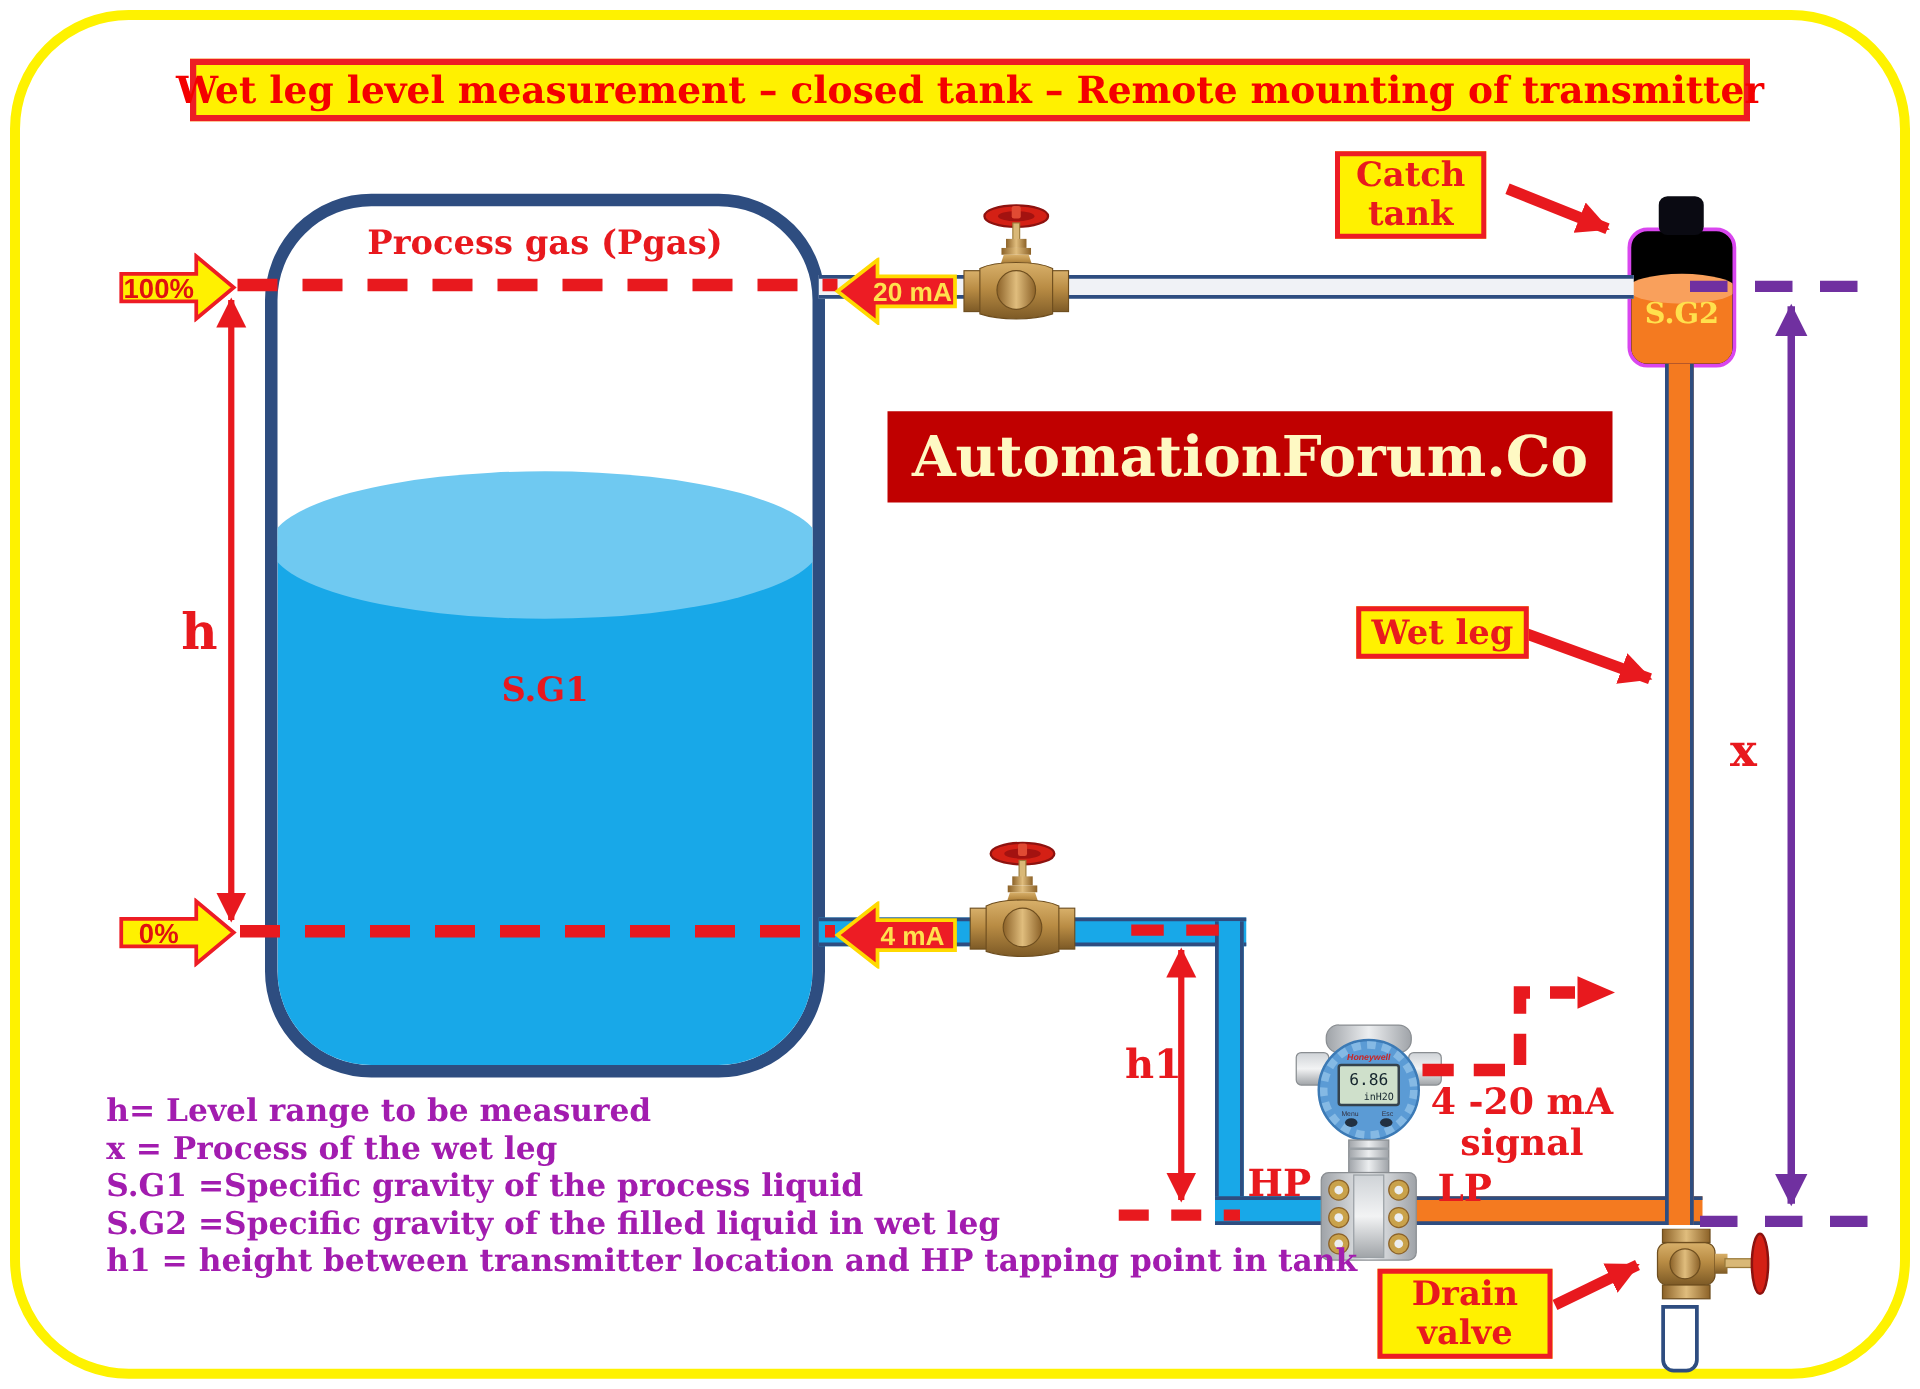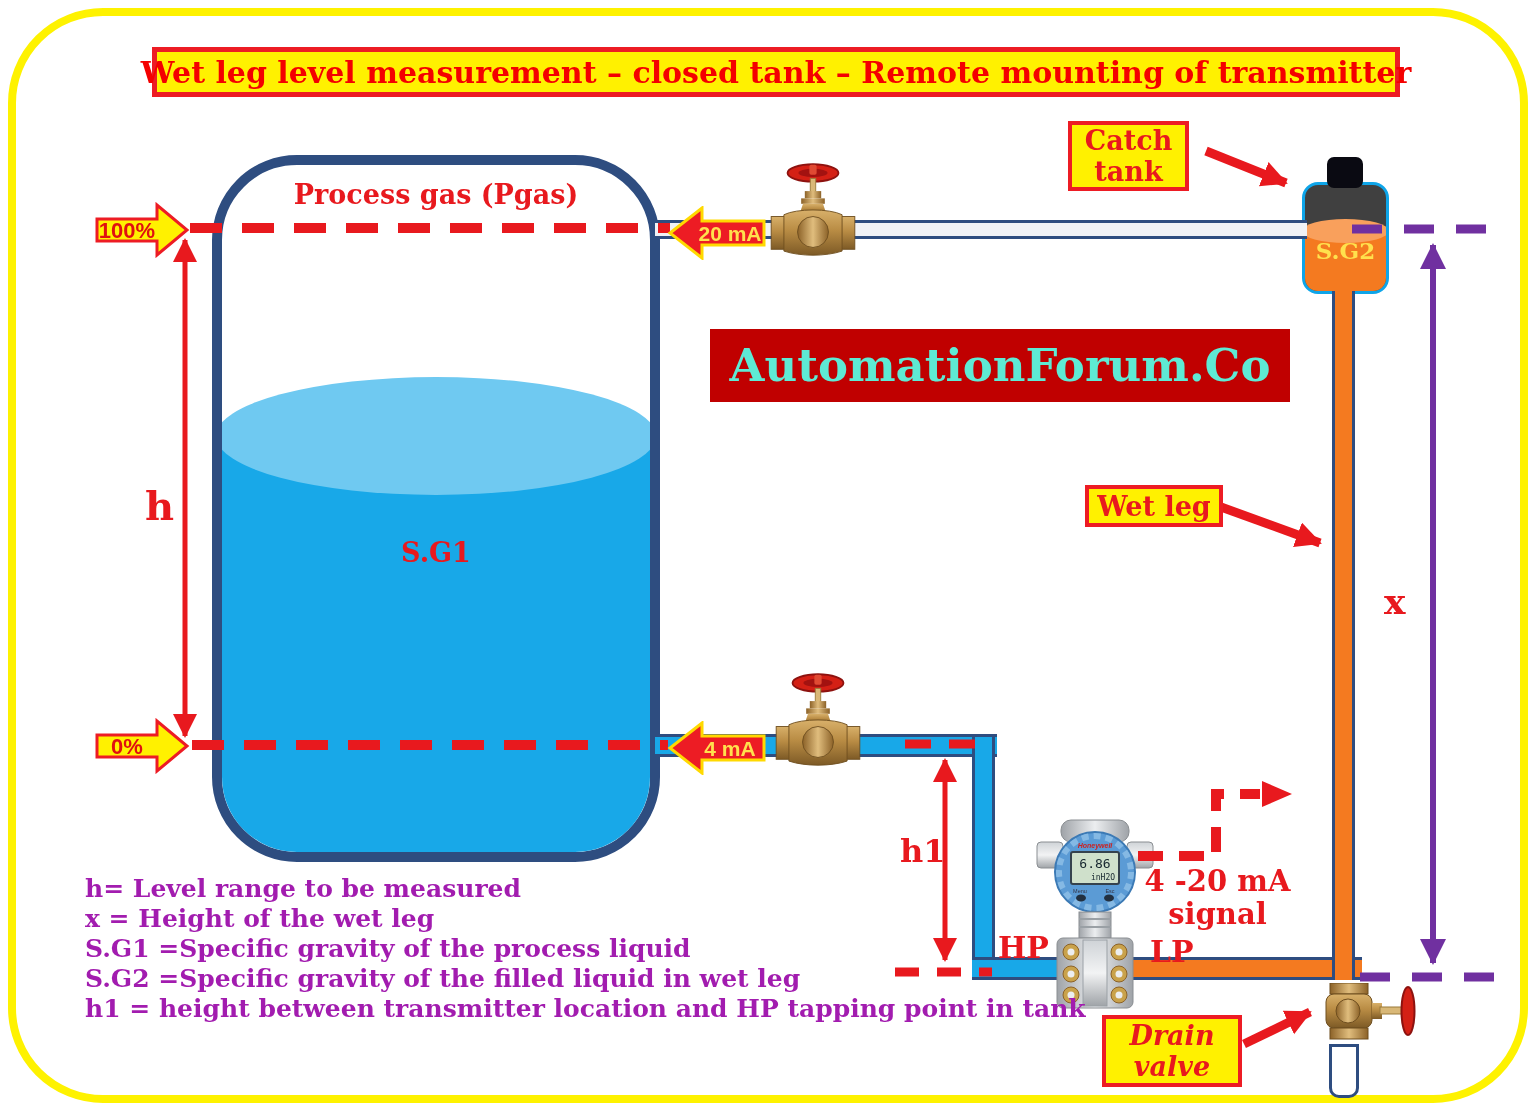--- a/index.html
+++ b/index.html
@@ -18,33 +18,33 @@
   .tank .surface{position:absolute;left:-6px;right:-6px;top:212px;height:118px;border-radius:50%;
                  background:#6fc9f1;}
   .tank .gaslabel{position:absolute;left:0;right:0;top:14px;text-align:center;font-size:27px;}
   .tank .sg1{position:absolute;left:0;right:0;top:372px;text-align:center;font-size:27px;}
   .pipe{box-sizing:border-box;z-index:3;}
   .pipeH{border-top:3px solid #2e4d80;border-bottom:3px solid #2e4d80;}
   .pipeV{border-left:3px solid #2e4d80;border-right:3px solid #2e4d80;}
   .gasfill{background:#f0f2f6;}
   .bluefill{background:#18a8e8;}
   .orangefill{background:#f47a20;}
-  .catchtank{left:1302px;top:182px;width:87px;height:112px;border:3px solid #0ea5e9;border-radius:16px;
-             background:#404040;box-sizing:border-box;overflow:hidden;z-index:2;}
+  .catchtank{left:1302px;top:182px;width:87px;height:112px;border:3px solid #d946ef;border-radius:16px;
+             background:#000000;box-sizing:border-box;overflow:hidden;z-index:2;}
   .catchtank .liq{position:absolute;left:0;right:0;top:43px;bottom:0;background:#f47a20;}
   .catchtank .surf{position:absolute;left:-3px;right:-3px;top:34px;height:24px;border-radius:50%;background:#f9a05c;}
   .catchtank .sg2{position:absolute;left:0;right:0;top:52px;text-align:center;font-size:23px;
                   font-weight:bold;color:#ffe14d;}
   .cap{left:1327px;top:157px;width:36px;height:31px;background:#0a0a12;border-radius:7px;z-index:4;}
   .labelbox{background:#fff100;border:4px solid #ed1c24;box-sizing:border-box;display:flex;
             flex-direction:column;align-items:center;justify-content:center;z-index:6;}
   .labelbox span{font-size:27px;font-weight:bold;color:#e8191e;line-height:31px;white-space:nowrap;}
   .banner{left:710px;top:329px;width:580px;height:73px;background:#c00000;display:flex;align-items:center;
           justify-content:center;z-index:6;}
-  .banner span{color:#5eead4;font-size:45px;font-weight:bold;white-space:nowrap;}
+  .banner span{color:#fef9c3;font-size:45px;font-weight:bold;white-space:nowrap;}
   .legend{left:85px;top:874px;z-index:6;}
   .legend div{font-size:25px;font-weight:bold;color:#a21caf;line-height:30px;white-space:nowrap;}
   .dimlabel{z-index:6;font-weight:bold;color:#e8191e;}
   svg.overlay{position:absolute;left:0;top:0;width:1536px;height:1111px;z-index:5;pointer-events:none;}
   .tube{left:1329px;top:1044px;width:30px;height:54px;border:3px solid #2e4d80;background:#ffffff;
         border-radius:0 0 10px 10px;box-sizing:border-box;z-index:4;}
   .arrowsvg{z-index:6;}
 </style>
 </head>
 <body>
@@ -224,36 +224,36 @@
     <text x="64" y="35" text-anchor="middle" font-size="21" font-weight="bold" fill="#ffe14d" font-family="Liberation Sans, sans-serif">4 mA</text>
   </svg>
 
   <div class="abs labelbox" style="left:1068px;top:121px;width:121px;height:70px;">
     <span>Catch</span>
     <span>tank</span>
   </div>
   <div class="abs labelbox" style="left:1085px;top:485px;width:138px;height:42px;">
     <span>Wet leg</span>
   </div>
-  <div class="abs labelbox" style="left:1102px;top:1015px;width:140px;height:72px;font-style:italic;">
+  <div class="abs labelbox" style="left:1102px;top:1015px;width:140px;height:72px;">
     <span>Drain</span>
     <span>valve</span>
   </div>
 
   <div class="abs dimlabel" style="left:145px;top:482px;font-size:40px;">h</div>
   <div class="abs dimlabel" style="left:1384px;top:580px;font-size:36px;">x</div>
   <div class="abs dimlabel" style="left:900px;top:832px;font-size:32px;">h1</div>
 
   <div class="abs dimlabel" style="left:998px;top:930px;font-size:30px;">HP</div>
   <div class="abs dimlabel" style="left:1150px;top:934px;font-size:30px;">LP</div>
 
   <div class="abs dimlabel" style="left:1120px;top:864px;width:195px;text-align:center;font-size:29px;">4 -20 mA</div>
   <div class="abs dimlabel" style="left:1120px;top:897px;width:195px;text-align:center;font-size:29px;">signal</div>
 
   <div class="abs legend">
     <div>h= Level range to be measured</div>
-    <div>x = Height of the wet leg</div>
+    <div>x = Process of the wet leg</div>
     <div>S.G1 =Specific gravity of the process liquid</div>
     <div>S.G2 =Specific gravity of the filled liquid in wet leg</div>
     <div>h1 =  height between transmitter location and HP tapping point in tank</div>
   </div>
 
 </div>
 
 </body></html>

